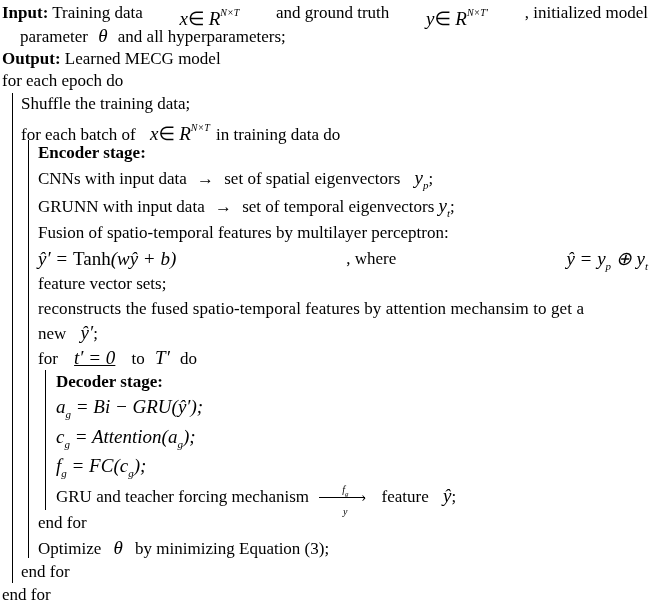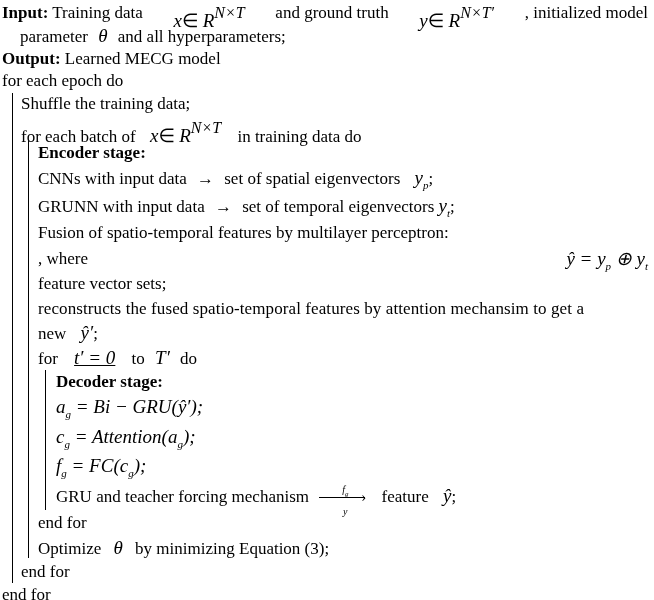--- a/index.html
+++ b/index.html
@@ -5,21 +5,21 @@
   html, body { margin: 0; padding: 0; background: #ffffff; }
   body {
     width: 654px; height: 600px; position: relative; overflow: hidden;
     font-family: "Liberation Serif", "DejaVu Serif", serif;
     color: #000; font-size: 17px;
   }
   .line { position: absolute; white-space: nowrap; line-height: 22px; }
   .b { font-weight: bold; }
   .m { font-family: "Liberation Serif", serif; font-style: italic; font-size: 19px; }
   .up { font-family: "Liberation Serif", serif; font-size: 19px; }
-  sup.s { font-size: 16px; font-style: italic; vertical-align: 9px; }
+  sup.s { font-size: 10px; font-style: italic; vertical-align: 9px; }
   sub.s { font-size: 11px; font-style: italic; vertical-align: -5px; }
   .vbar { position: absolute; width: 1px; background: #000; }
   .arrow-frac { display: inline-block; position: relative; width: 52px; height: 22px; vertical-align: middle; margin: 0 6px; }
   .arrow-frac .top { position: absolute; top: -8px; left: 0; width: 100%; text-align: center; font-size: 10px; font-style: italic; }
   .arrow-frac .bot { position: absolute; top: 14px; left: 0; width: 100%; text-align: center; font-size: 10px; font-style: italic; }
   .arrow-frac .shaft { position: absolute; top: 10px; left: 0; width: 46px; height: 1px; background:#000; }
   .arrow-frac .head { position: absolute; top: 1px; left: 42px; font-size: 15px; line-height: 18px; }
   .just { display: flex; justify-content: space-between; }
 </style>
 </head>
@@ -50,21 +50,21 @@
     <span>Learned MECG model</span>
   </div>
 
   <div class="line" style="left:2px; top:70px;">for each epoch do</div>
 
   <div class="line" style="left:21px; top:93px;">Shuffle the training data;</div>
 
   <div class="line" style="left:21px; top:117px;">
     <span>for each batch of</span>
     <span style="margin-left:10px;"><span class="m">x</span><span class="up">∈</span> <span class="m">R</span><sup class="s">N×T</sup></span>
-    <span style="margin-left:12px;">in training data do</span>
+    <span style="margin-left:2px;">in training data do</span>
   </div>
 
   <div class="line b" style="left:38px; top:142px;">Encoder stage:</div>
 
   <div class="line" style="left:38px; top:167px;">
     <span>CNNs with input data</span>
     <span style="margin:0 6px;">→</span>
     <span>set of spatial eigenvectors</span>
     <span style="margin-left:10px;"><span class="m">y</span><sub class="s">p</sub></span><span>;</span>
   </div>
@@ -72,20 +72,21 @@
   <div class="line" style="left:38px; top:195px;">
     <span>GRUNN with input data</span>
     <span style="margin:0 6px;">→</span>
     <span>set of temporal eigenvectors</span>
     <span style=""><span class="m">y</span><sub class="s">t</sub></span><span>;</span>
   </div>
 
   <div class="line" style="left:38px; top:222px;">Fusion of spatio-temporal features by multilayer perceptron:</div>
 
   <div class="line just" style="left:38px; top:248px; width:610px;">
+    <span><span class="m">ŷ′ = </span><span class="up">Tanh</span><span class="m">(wŷ + b)</span></span>
     <span>, where</span>
     <span><span class="m">ŷ = y</span><sub class="s">p</sub><span class="m"> ⊕ y</span><sub class="s">t</sub></span>
   </div>
 
   <div class="line" style="left:38px; top:273px;">feature vector sets;</div>
 
   <div class="line" style="left:38px; top:298px; letter-spacing:0.1px;">reconstructs the fused spatio-temporal features by attention mechansim to get a</div>
 
   <div class="line" style="left:38px; top:322px;">
     <span>new</span>

